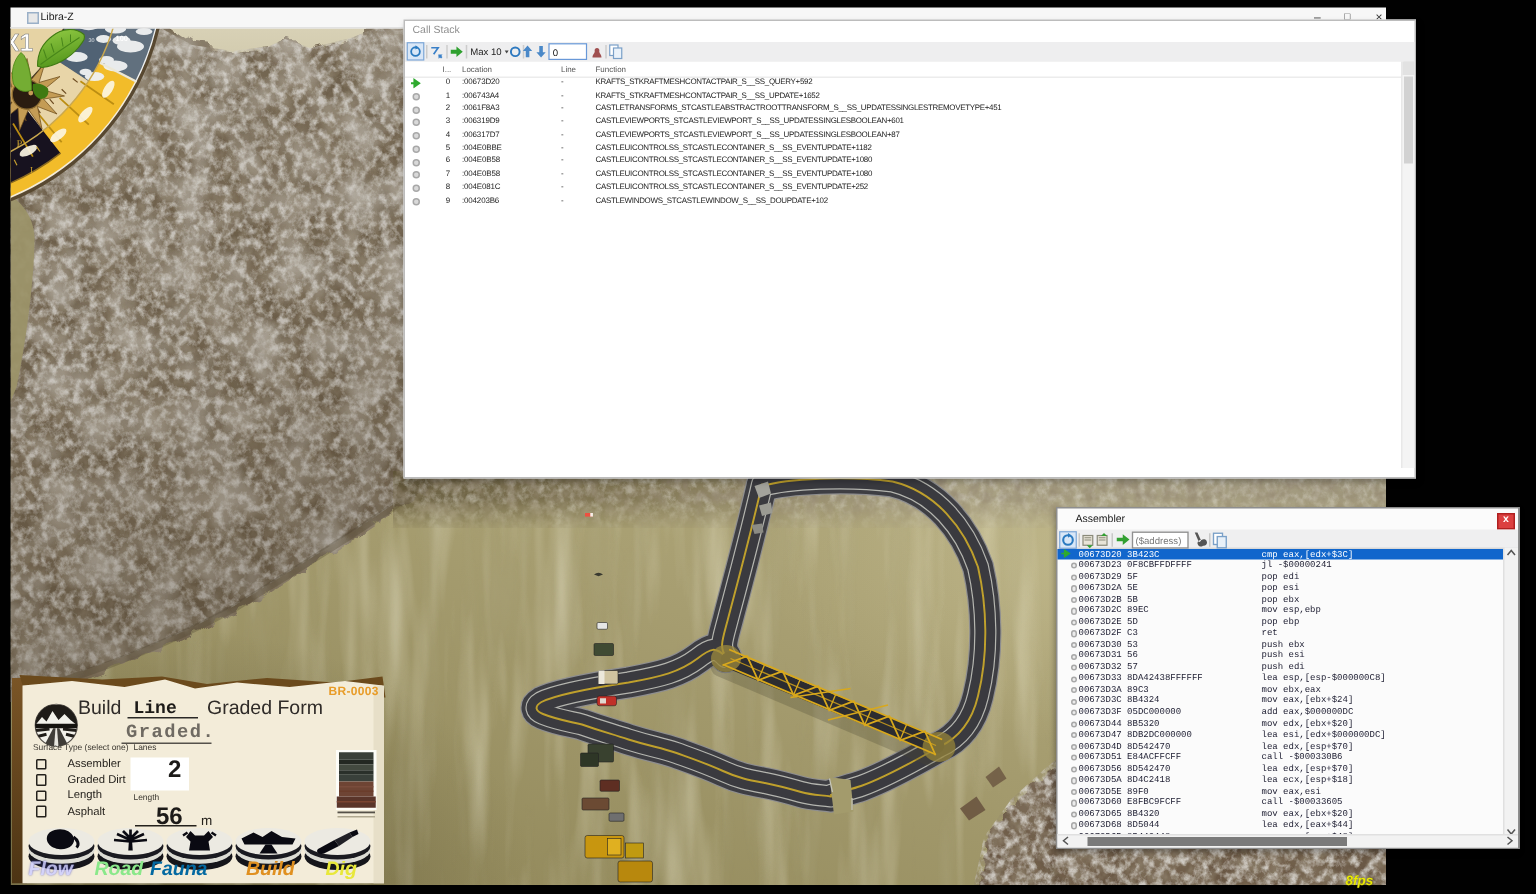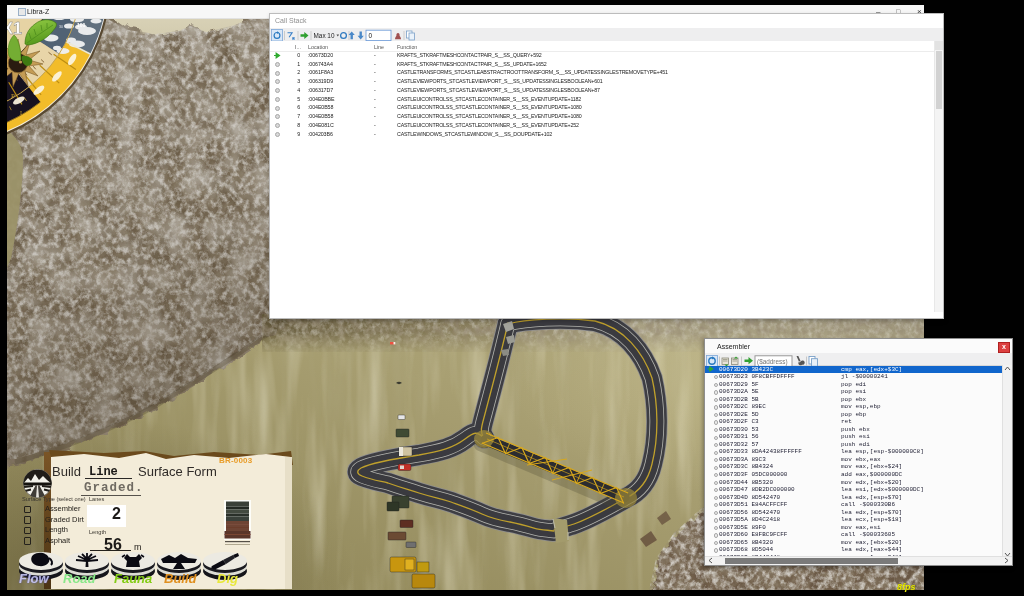--- a/index.html
+++ b/index.html
@@ -40,21 +40,21 @@
 #asm .arow{position:absolute;height:7.5px;line-height:7.5px;white-space:nowrap;}
 #asm .sel{position:absolute;left:0;top:26.5px;width:298px;height:7.6px;background:#1166cc;}
 #asm .adr{position:absolute;left:14px;}
 #asm .ins{position:absolute;left:136px;}
 #asm .ablt{position:absolute;left:8.5px;top:2.2px;width:2.2px;height:2.2px;border-radius:50%;
   background:#ececec;border:0.8px solid #a8a8a8;}
 #asm .vsb{position:absolute;right:0px;top:26px;width:9px;height:194px;background:#f2f2f2;border-left:1px solid #e0e0e0;}
 #asm .hsb{position:absolute;left:0px;bottom:0px;width:307px;height:8px;background:#f2f2f2;border-top:1px solid #e0e0e0;}
 #asm .hth{position:absolute;left:20px;top:1px;width:173px;height:6px;background:#7a7a7a;}
 
-#form{position:absolute;left:8px;top:449px;width:250px;height:140px;padding-left:36px;}
+#form{position:absolute;left:8px;top:449px;width:250px;height:140px;}
 #fps{position:absolute;left:897px;top:582px;font-size:9px;font-weight:bold;font-style:italic;color:#e9e905;
   text-shadow:0 0 1px #5a5a00;}
 </style>
 </head>
 <body>
 <div id="page">
   <div id="scene">
 <svg width="917" height="572" viewBox="0 0 917 572">
 <defs>
   <linearGradient id="gSky" x1="0" y1="0" x2="0" y2="1">
@@ -669,21 +669,21 @@
     <path d="M1,16 L6,10 L9,13 L13,6 L17,12 L21,8 L25,12 L30,16 L30,2 L1,2 Z" fill="#1f1c18"></path>
     <rect x="1" y="14.5" width="29" height="3" fill="#15130f"></rect>
     <path d="M13.5,17.5 L17.5,17.5 L24,30 L7,30 Z" fill="#403d38"></path>
     <path d="M15,17.5 L16,17.5 L17,30 L14,30 Z" fill="#e8e6df"></path>
     <path d="M2,19 L11,18 M20,18 L29,19 M3,23 L9,21.5 M22,21.5 L28,23" stroke="#1f1c18" stroke-width="2"></path>
   </g>
 </svg>
 <div style="position:absolute;left:44px;top:15px;font-size:13px;color:#2f2b28;">Build</div>
 <div style="position:absolute;left:81px;top:16px;font-size:12px;font-weight:bold;color:#1c1a18;font-family:'Liberation Mono',monospace;">Line</div>
 <div style="position:absolute;left:77px;top:28.5px;width:47px;border-bottom:1.4px solid #2a2826;"></div>
-<div style="position:absolute;left:130px;top:15px;font-size:13px;color:#2f2b28;">Surface Form</div>
+<div style="position:absolute;left:130px;top:15px;font-size:13px;color:#2f2b28;">Graded Form</div>
 <div style="position:absolute;left:76px;top:32px;font-size:12.5px;letter-spacing:1px;color:#6f6a62;font-family:'Liberation Mono',monospace;font-weight:bold;">Graded.</div>
 <div style="position:absolute;left:73px;top:45.5px;width:60px;border-bottom:1.2px solid #55514b;"></div>
 <div style="position:absolute;left:14px;top:47px;font-size:5.6px;color:#3a362f;">Surface Type (select one)</div>
 <div style="position:absolute;left:81px;top:47px;font-size:5.6px;color:#3a362f;">Lanes</div>
 
 <div style="position:absolute;left:15.5px;top:56.5px;width:5.5px;height:5.5px;border:1.3px solid #24211c;border-radius:1px;"></div>
 <div style="position:absolute;left:15.5px;top:67px;width:5.5px;height:5.5px;border:1.3px solid #24211c;border-radius:1px;"></div>
 <div style="position:absolute;left:15.5px;top:77.5px;width:5.5px;height:5.5px;border:1.3px solid #24211c;border-radius:1px;"></div>
 <div style="position:absolute;left:15.5px;top:88px;width:5.5px;height:5.5px;border:1.3px solid #24211c;border-radius:1px;"></div>
 <div style="position:absolute;left:37px;top:55px;font-size:7.5px;color:#24211c;">Assembler</div>
@@ -754,18 +754,18 @@
       <ellipse cx="0" cy="3" rx="22" ry="9" fill="#1a1a20"></ellipse>
       <ellipse cx="0" cy="0" rx="22" ry="9" fill="#eceae2"></ellipse>
       <path d="M-13,5 L-2,-1 L1,3 L-9,8 C-12,9 -15,7 -13,5 Z" fill="#0a0a12"></path>
       <path d="M-2,-1 L8,-6 L10,-3 L1,3 Z" fill="#0a0a12" opacity="0.9"></path>
       <path d="M8,-6 L13,-8 L14,-5 L10,-3 Z" fill="#0a0a12"></path>
     </g>
   </g>
 </svg>
 <div style="position:absolute;left:11px;top:122px;font-size:13px;font-weight:bold;font-style:italic;color:#cfcfff;text-shadow:0 0 1.5px #5050c0;opacity:0.85;">Flow</div>
 <div style="position:absolute;left:55px;top:122px;font-size:13px;font-weight:bold;font-style:italic;color:#8ae88a;">Road</div>
-<div style="position:absolute;left:106px;top:122px;font-size:13px;font-weight:bold;font-style:italic;color:#84cc16;">Fauna</div>
+<div style="position:absolute;left:92px;top:122px;font-size:13px;font-weight:bold;font-style:italic;color:#0369a1;">Fauna</div>
 <div style="position:absolute;left:156px;top:122px;font-size:13px;font-weight:bold;font-style:italic;color:#e09020;">Build</div>
 <div style="position:absolute;left:209px;top:122px;font-size:13px;font-weight:bold;font-style:italic;color:#e8e83a;">Dig</div>
   </div>
   <div id="fps">8fps</div>
 </div>
 
 </body></html>

